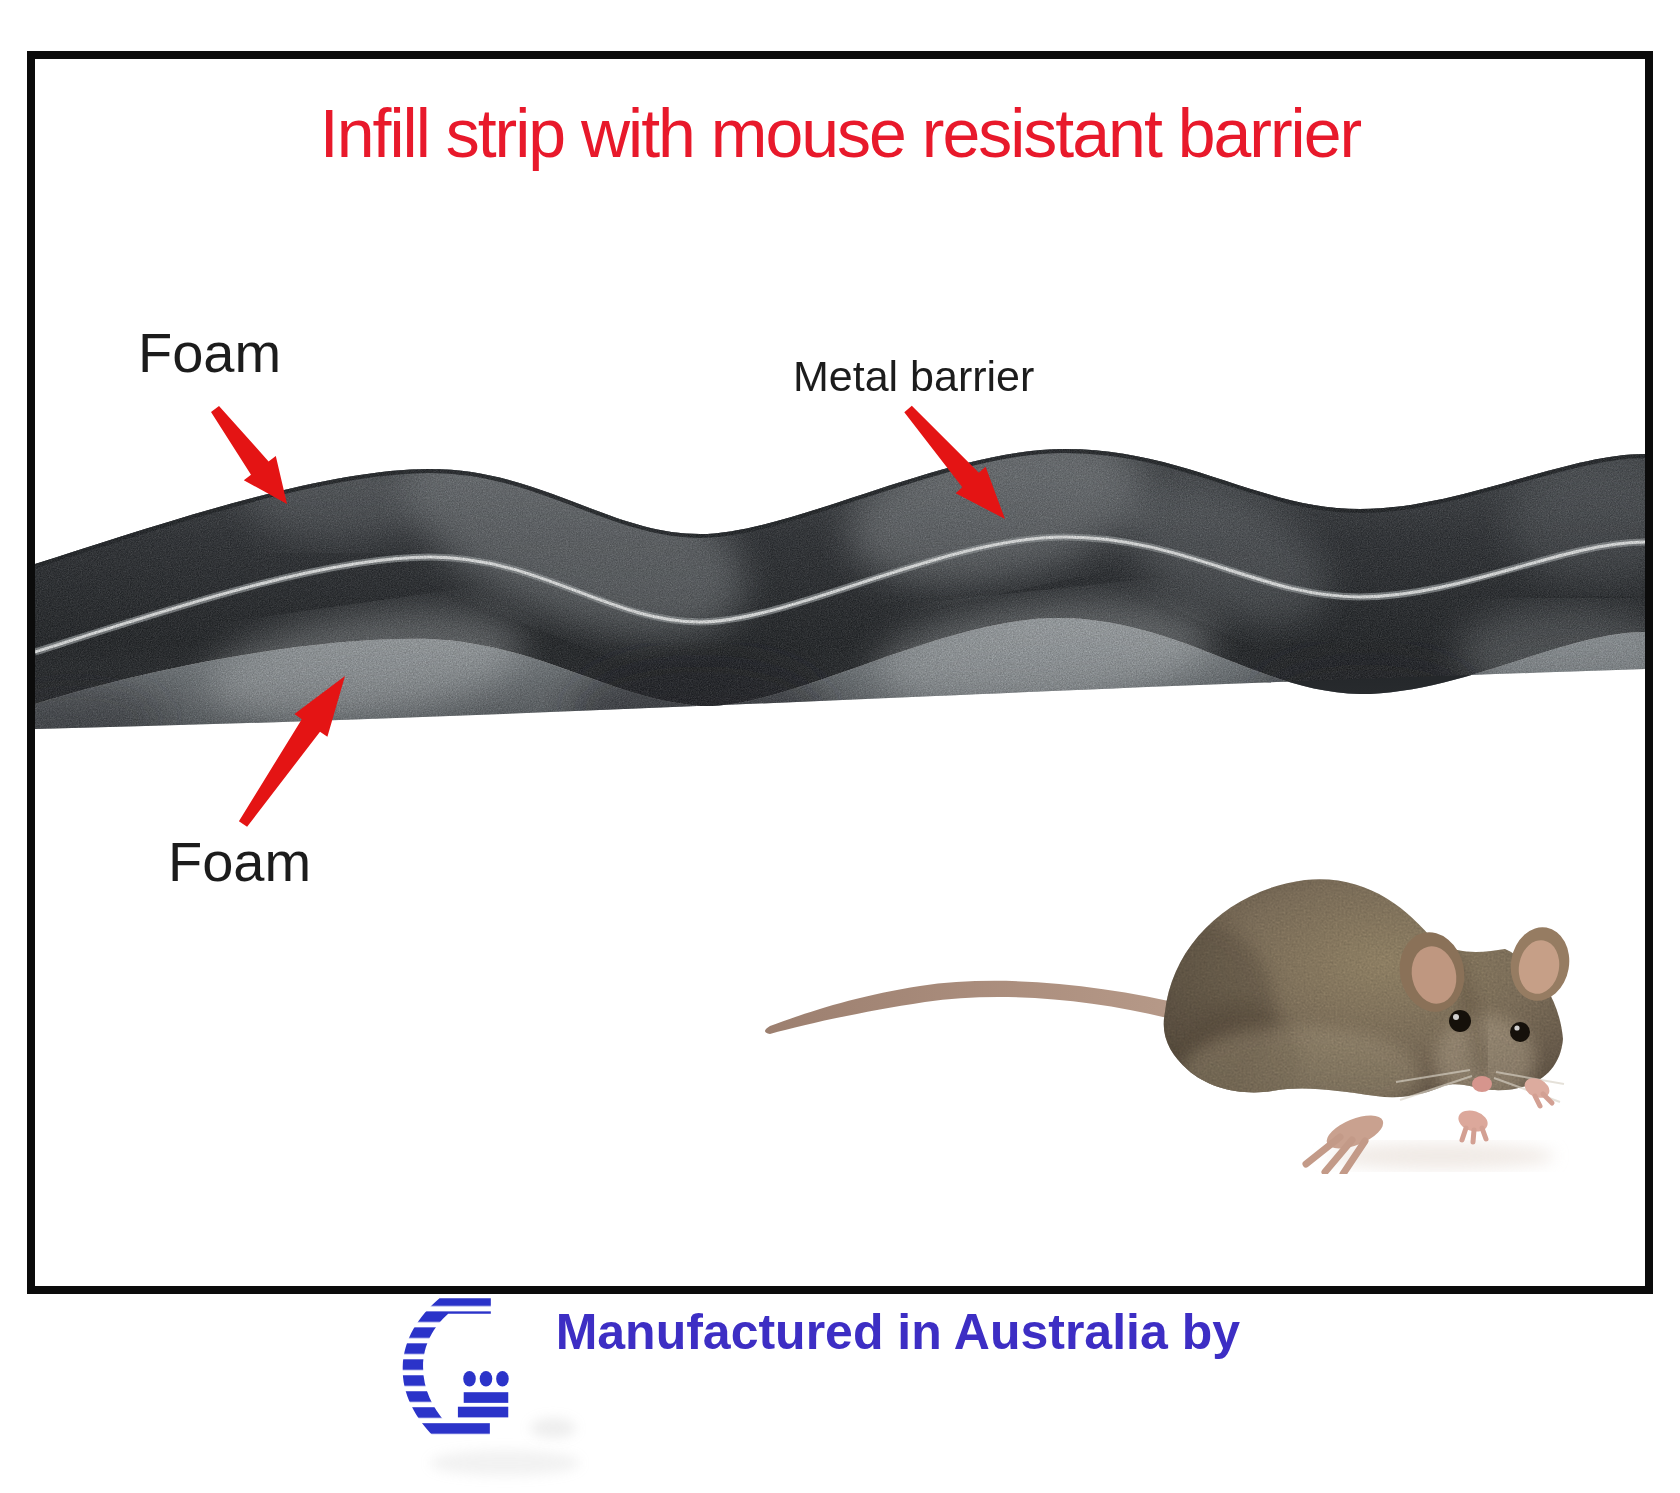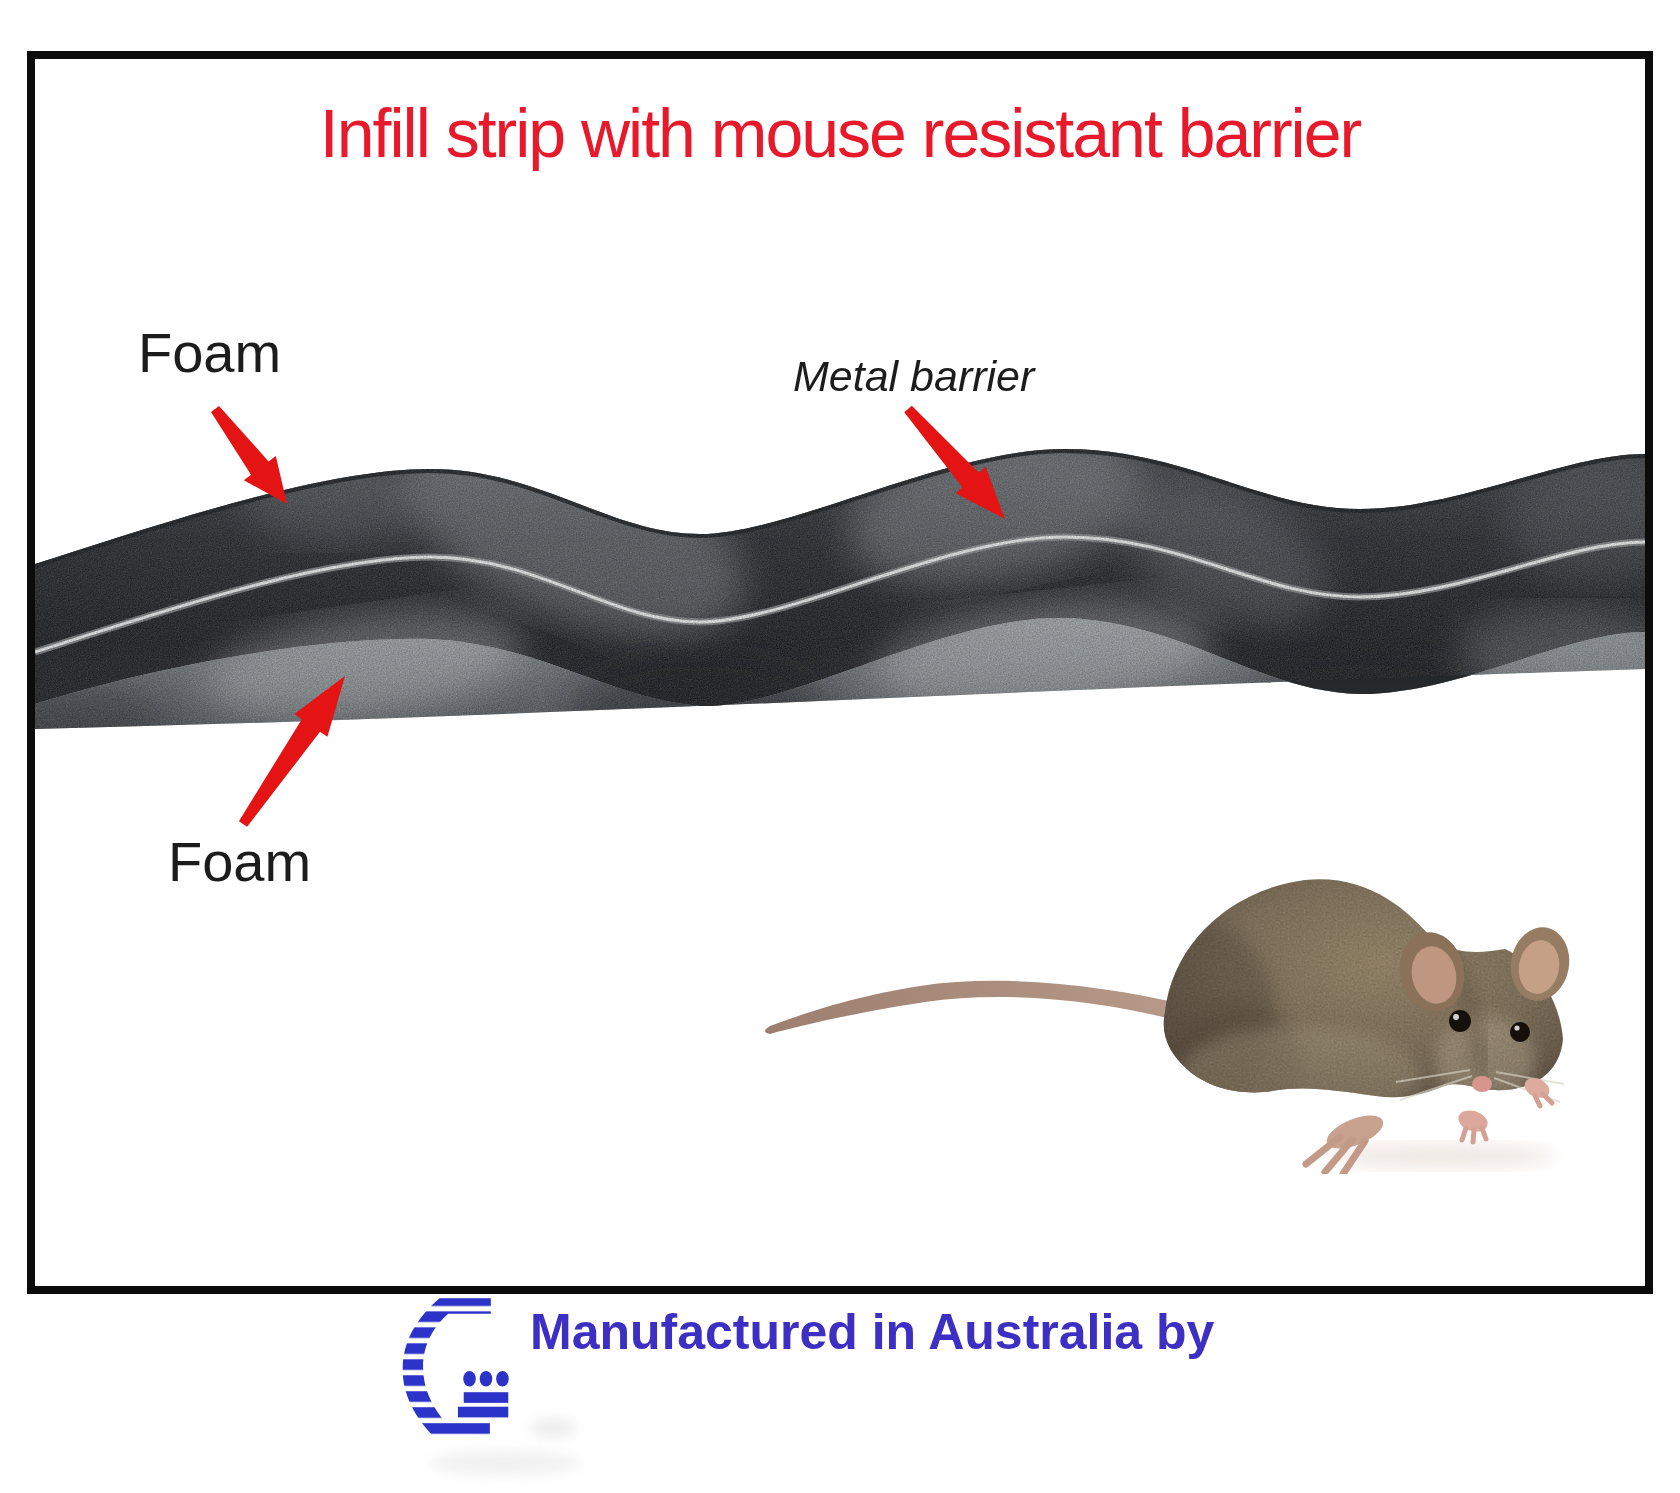--- a/index.html
+++ b/index.html
@@ -17,32 +17,32 @@
     border:8px solid var(--frame_border);box-sizing:border-box;background:#ffffff;margin-top:24px;
   }
   .frame-inner{position:absolute;inset:0;}
   .title{
     position:absolute;left:0;top:40px;width:100%;text-align:center;
     font-size:68px;letter-spacing:-2px;color:var(--title_red);line-height:1;
     white-space:nowrap;
   }
   .lbl{position:absolute;color:var(--label_text);line-height:1;white-space:nowrap;}
   .lbl-foam-top{left:103px;top:266px;font-size:56px;}
-  .lbl-metal{left:758px;top:296px;font-size:43px;font-style:italic;}
+  .lbl-metal{left:758px;top:296px;font-size:43px;}
   .lbl-foam-bottom{left:133px;top:775px;font-size:56px;}
   .strip-svg{position:absolute;left:0;top:345px;width:1610px;height:330px;}
   .mouse-svg{position:absolute;left:705px;top:775px;width:840px;height:340px;}
   .arrows-svg{position:absolute;left:0;top:0;width:1610px;height:1227px;}
   .arrow{fill:var(--arrow_red);}
   .footer{position:absolute;left:0;top:1272px;width:1680px;height:221px;}
   .logo-svg{position:absolute;left:394px;top:22px;width:122px;height:148px;}
   .logo-blue{fill:var(--logo_blue);}
   .footer-text{
     position:absolute;left:530px;top:24px;width:710px;
-    text-align:left;color:var(--footer_blue);font-weight:bold;
+    text-align:right;color:var(--footer_blue);font-weight:bold;
     font-size:50px;line-height:72px;white-space:nowrap;
   }
   .footer-line2{transform:translateX(-55px);}
   .smudge{position:absolute;border-radius:50%;filter:blur(6px);}
   .smudge-a{left:430px;top:1450px;width:150px;height:26px;background:rgba(160,160,160,0.14);}
   .smudge-b{left:530px;top:1418px;width:46px;height:20px;background:rgba(150,150,150,0.16);}
 </style>
 </head>
 <body>
 

